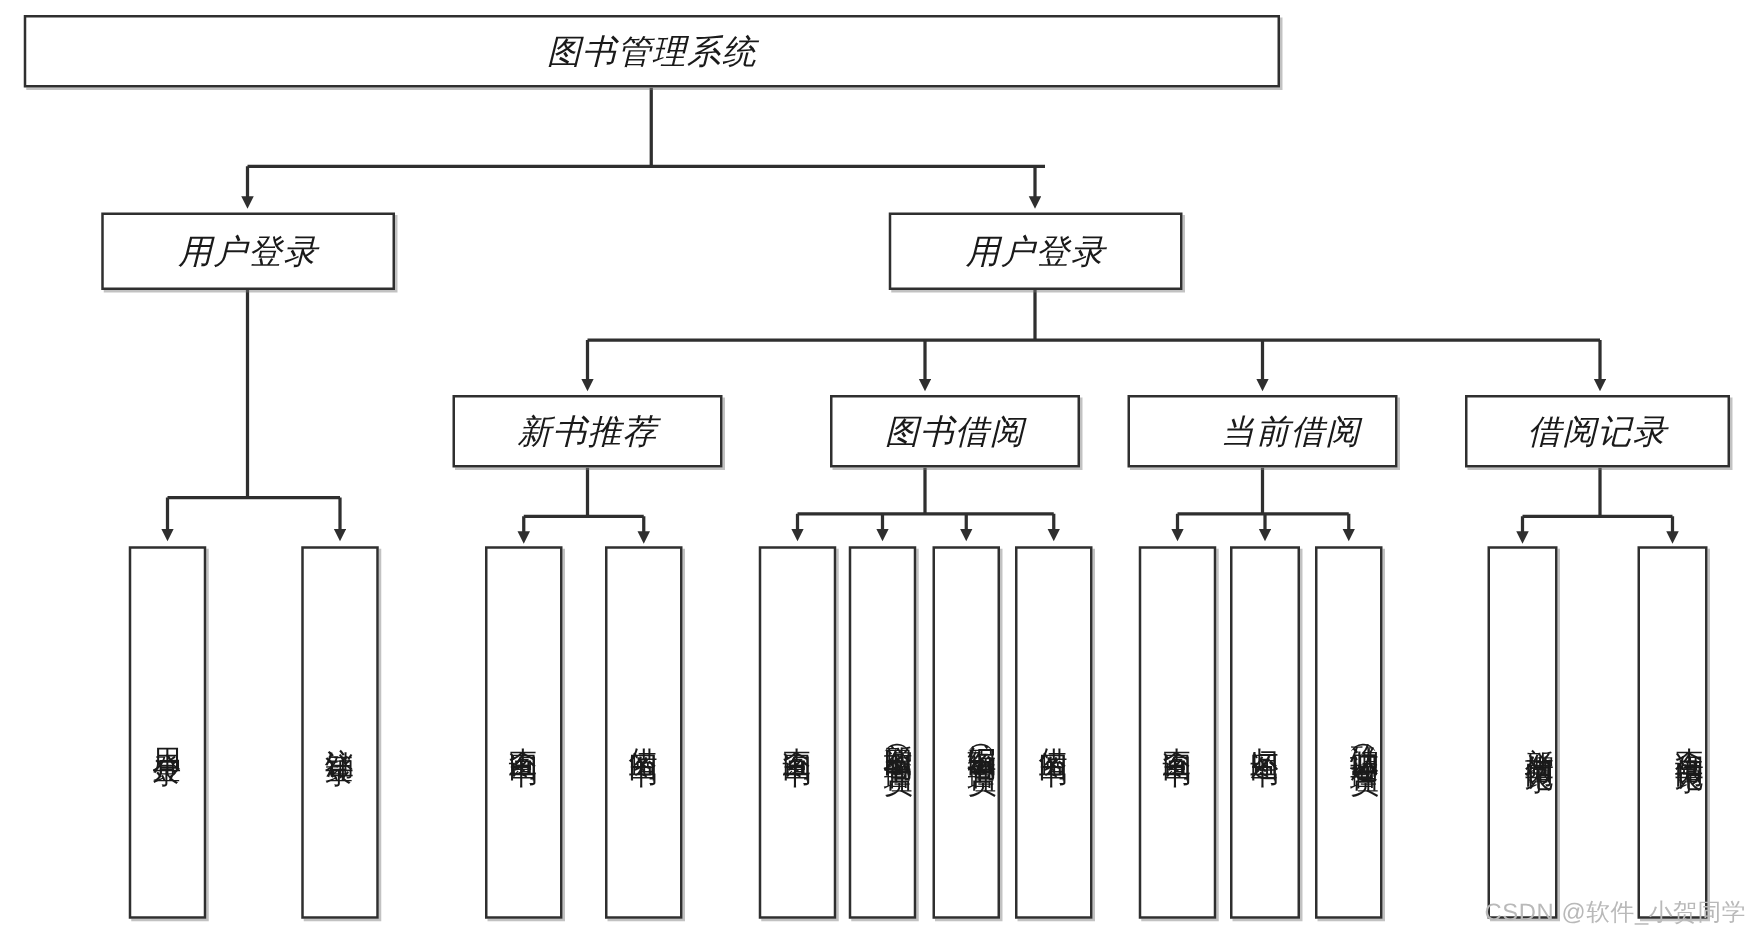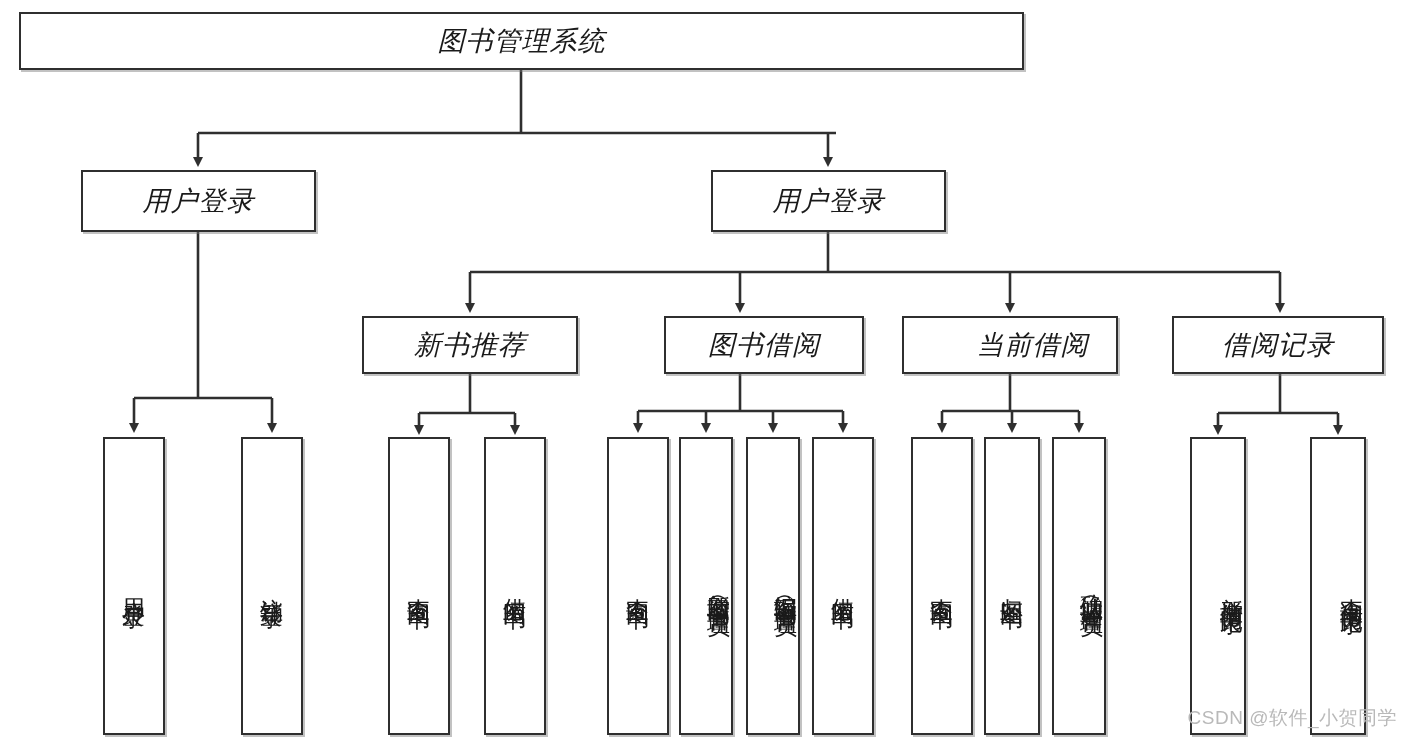--- a/index.html
+++ b/index.html
@@ -38,21 +38,21 @@
     align-items:flex-start;
     justify-content:center;
     padding-top:6px;
     line-height:1.05;
     overflow:hidden;
   }
   .node.v.mid{align-items:center;padding-top:0;}
 
   #watermark{
     position:absolute;
-    right:8px;bottom:16px;
+    right:8px;bottom:4px;
     font-size:19px;
     color:#b9b9b9;
     white-space:nowrap;
     letter-spacing:.5px;
     pointer-events:none;
     margin-left:14px;
   }
 </style>
 </head>
 <body>

